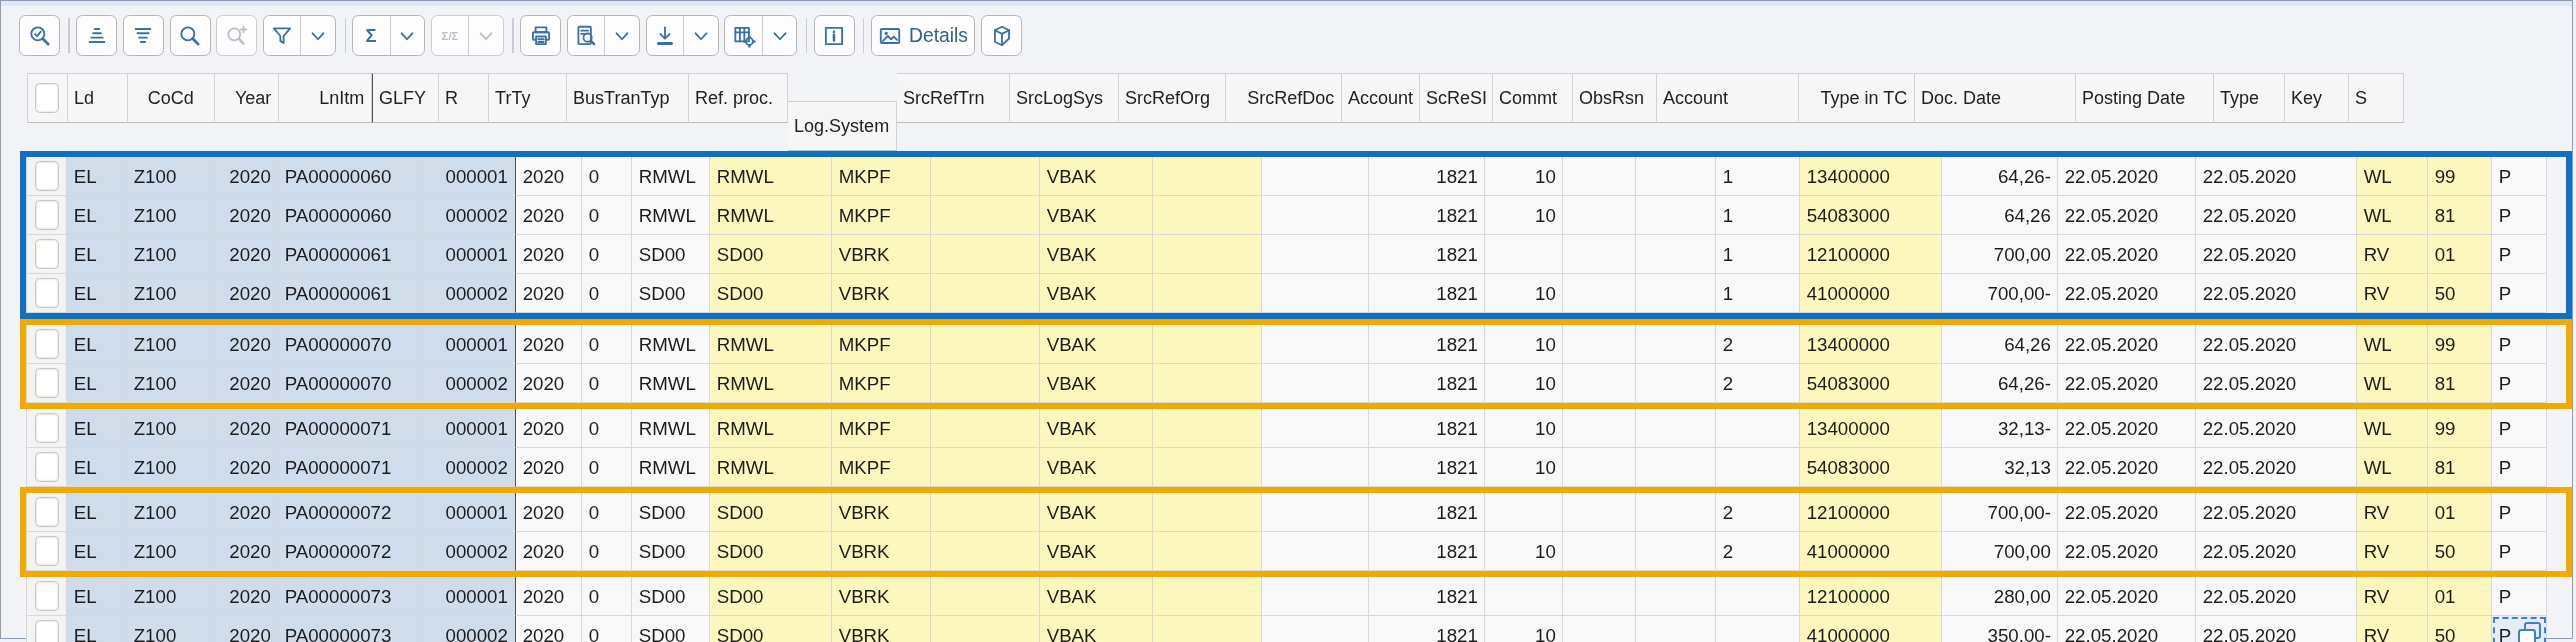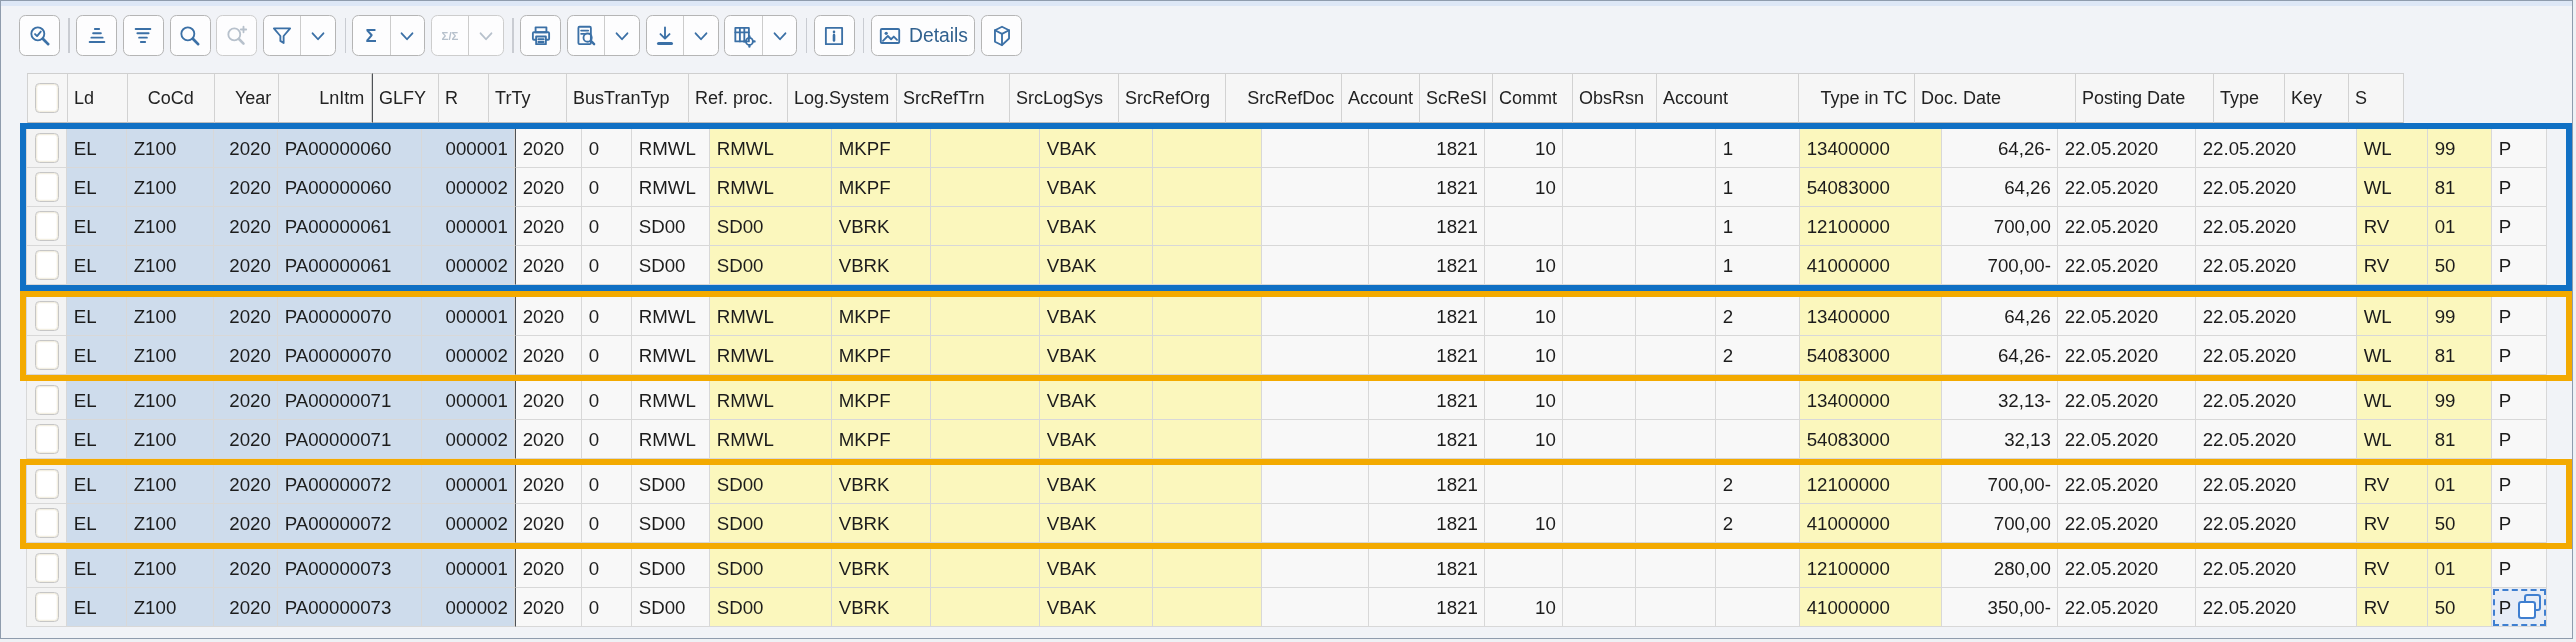--- a/index.html
+++ b/index.html
@@ -220,21 +220,21 @@
         </div>
         <div class="hcell" style="width: 60px;">Ld</div>
         <div class="hcell" style="width: 87px; text-align: center;">CoCd</div>
         <div class="hcell al-right" style="width: 64px;">Year</div>
         <div class="hcell al-right" style="width: 93px;">LnItm</div>
         <div class="hcell darksep" style="width: 67px;">GLFY</div>
         <div class="hcell" style="width: 50px;">R</div>
         <div class="hcell" style="width: 78px;">TrTy</div>
         <div class="hcell" style="width: 122px;">BusTranTyp</div>
         <div class="hcell" style="width: 99px;">Ref. proc.</div>
-        <div class="hcell" style="width: 109px;">Log.System</div>
+        <div class="hcell" style="width: 109px; margin-top: 28px;">Log.System</div>
         <div class="hcell" style="width: 113px;">SrcRefTrn</div>
         <div class="hcell" style="width: 109px;">SrcLogSys</div>
         <div class="hcell" style="width: 107px;">SrcRefOrg</div>
         <div class="hcell al-right" style="width: 116px;">SrcRefDoc</div>
         <div class="hcell al-right" style="width: 78px;">Account</div>
         <div class="hcell" style="width: 73px;">ScReSI</div>
         <div class="hcell" style="width: 80px;">Commt</div>
         <div class="hcell" style="width: 84px;">ObsRsn</div>
         <div class="hcell" style="width: 142px;">Account</div>
         <div class="hcell al-right" style="width: 116px;">Type in TC</div>

